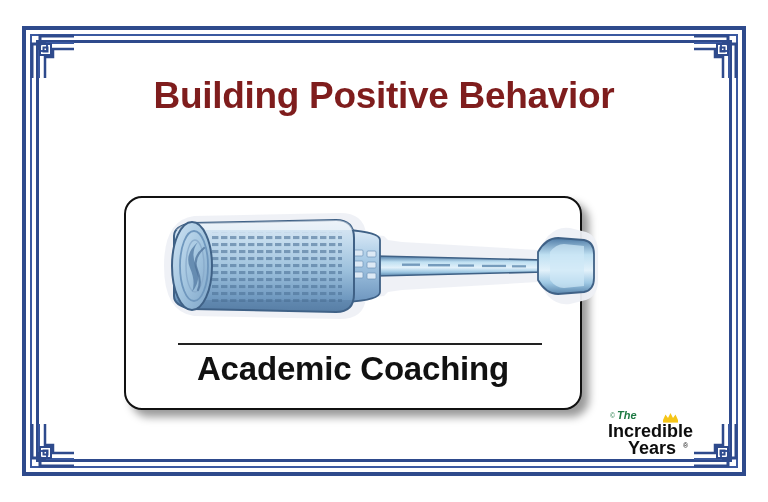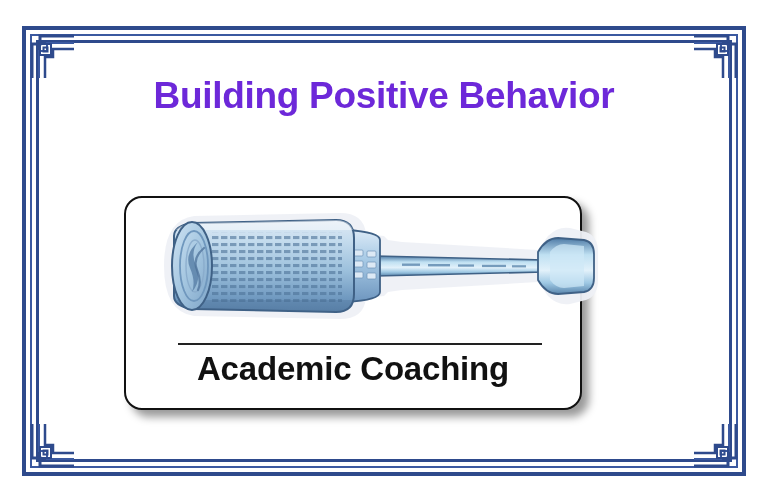--- a/index.html
+++ b/index.html
@@ -67,21 +67,21 @@
   .title-block {
     position: absolute;
     left: 0;
     right: 0;
     top: 72px;
     text-align: center;
   }
   .title-line {
     font-size: 37px;
     font-weight: bold;
-    color: #6d28d9;
+    color: #7f1d1d;
     line-height: 1.28;
     letter-spacing: -0.3px;
     white-space: nowrap;
   }
 
   
   .tool-card {
     position: absolute;
     left: 124px;
     top: 196px;
@@ -297,14 +297,31 @@
         <ellipse cx="55" cy="58" rx="9" ry="26" fill="none" stroke="#87a9c9" stroke-width="1.4" opacity="0.8"></ellipse>
         <path d="M58 34 Q44 46 50 60 Q56 74 52 84 Q62 72 56 58 Q50 44 58 34 Z" fill="#5c82a9" opacity="0.85"></path>
         <path d="M64 40 Q52 50 57 62 Q62 74 58 82" fill="none" stroke="#4d7299" stroke-width="2.2" stroke-linecap="round" opacity="0.75"></path>
       </svg>
     </div>
 
     <div class="name-rule"></div>
     <div class="name-text">Academic Coaching</div>
   </div>
 
+  <div class="logo">
+    <svg width="92" height="56" viewBox="0 0 92 56">
+
+      <text x="2" y="14" font-family="Liberation Sans, sans-serif" font-size="7" fill="#1f7a44">©</text>
+      <text x="9" y="15" font-family="Liberation Sans, sans-serif" font-size="11" font-weight="bold" font-style="italic" fill="#1f7a44">The</text>
+
+      <g>
+        <path d="M55 16 L57.5 10.5 L60 14 L62.5 9 L65 14 L67.5 10.5 L70 16 Z" fill="#f5c518"></path>
+        <rect x="55" y="16" width="15" height="2.6" fill="#f5c518"></rect>
+      </g>
+
+      <text x="0" y="33" font-family="Liberation Sans, sans-serif" font-size="18" font-weight="bold" fill="#0d0d0d">Incredible</text>
+
+      <text x="20" y="50" font-family="Liberation Sans, sans-serif" font-size="18" font-weight="bold" fill="#0d0d0d">Years</text>
+      <text x="75" y="44" font-family="Liberation Sans, sans-serif" font-size="7" fill="#0d0d0d">®</text>
+    </svg>
+  </div>
 
 </div>
 
 </body></html>

